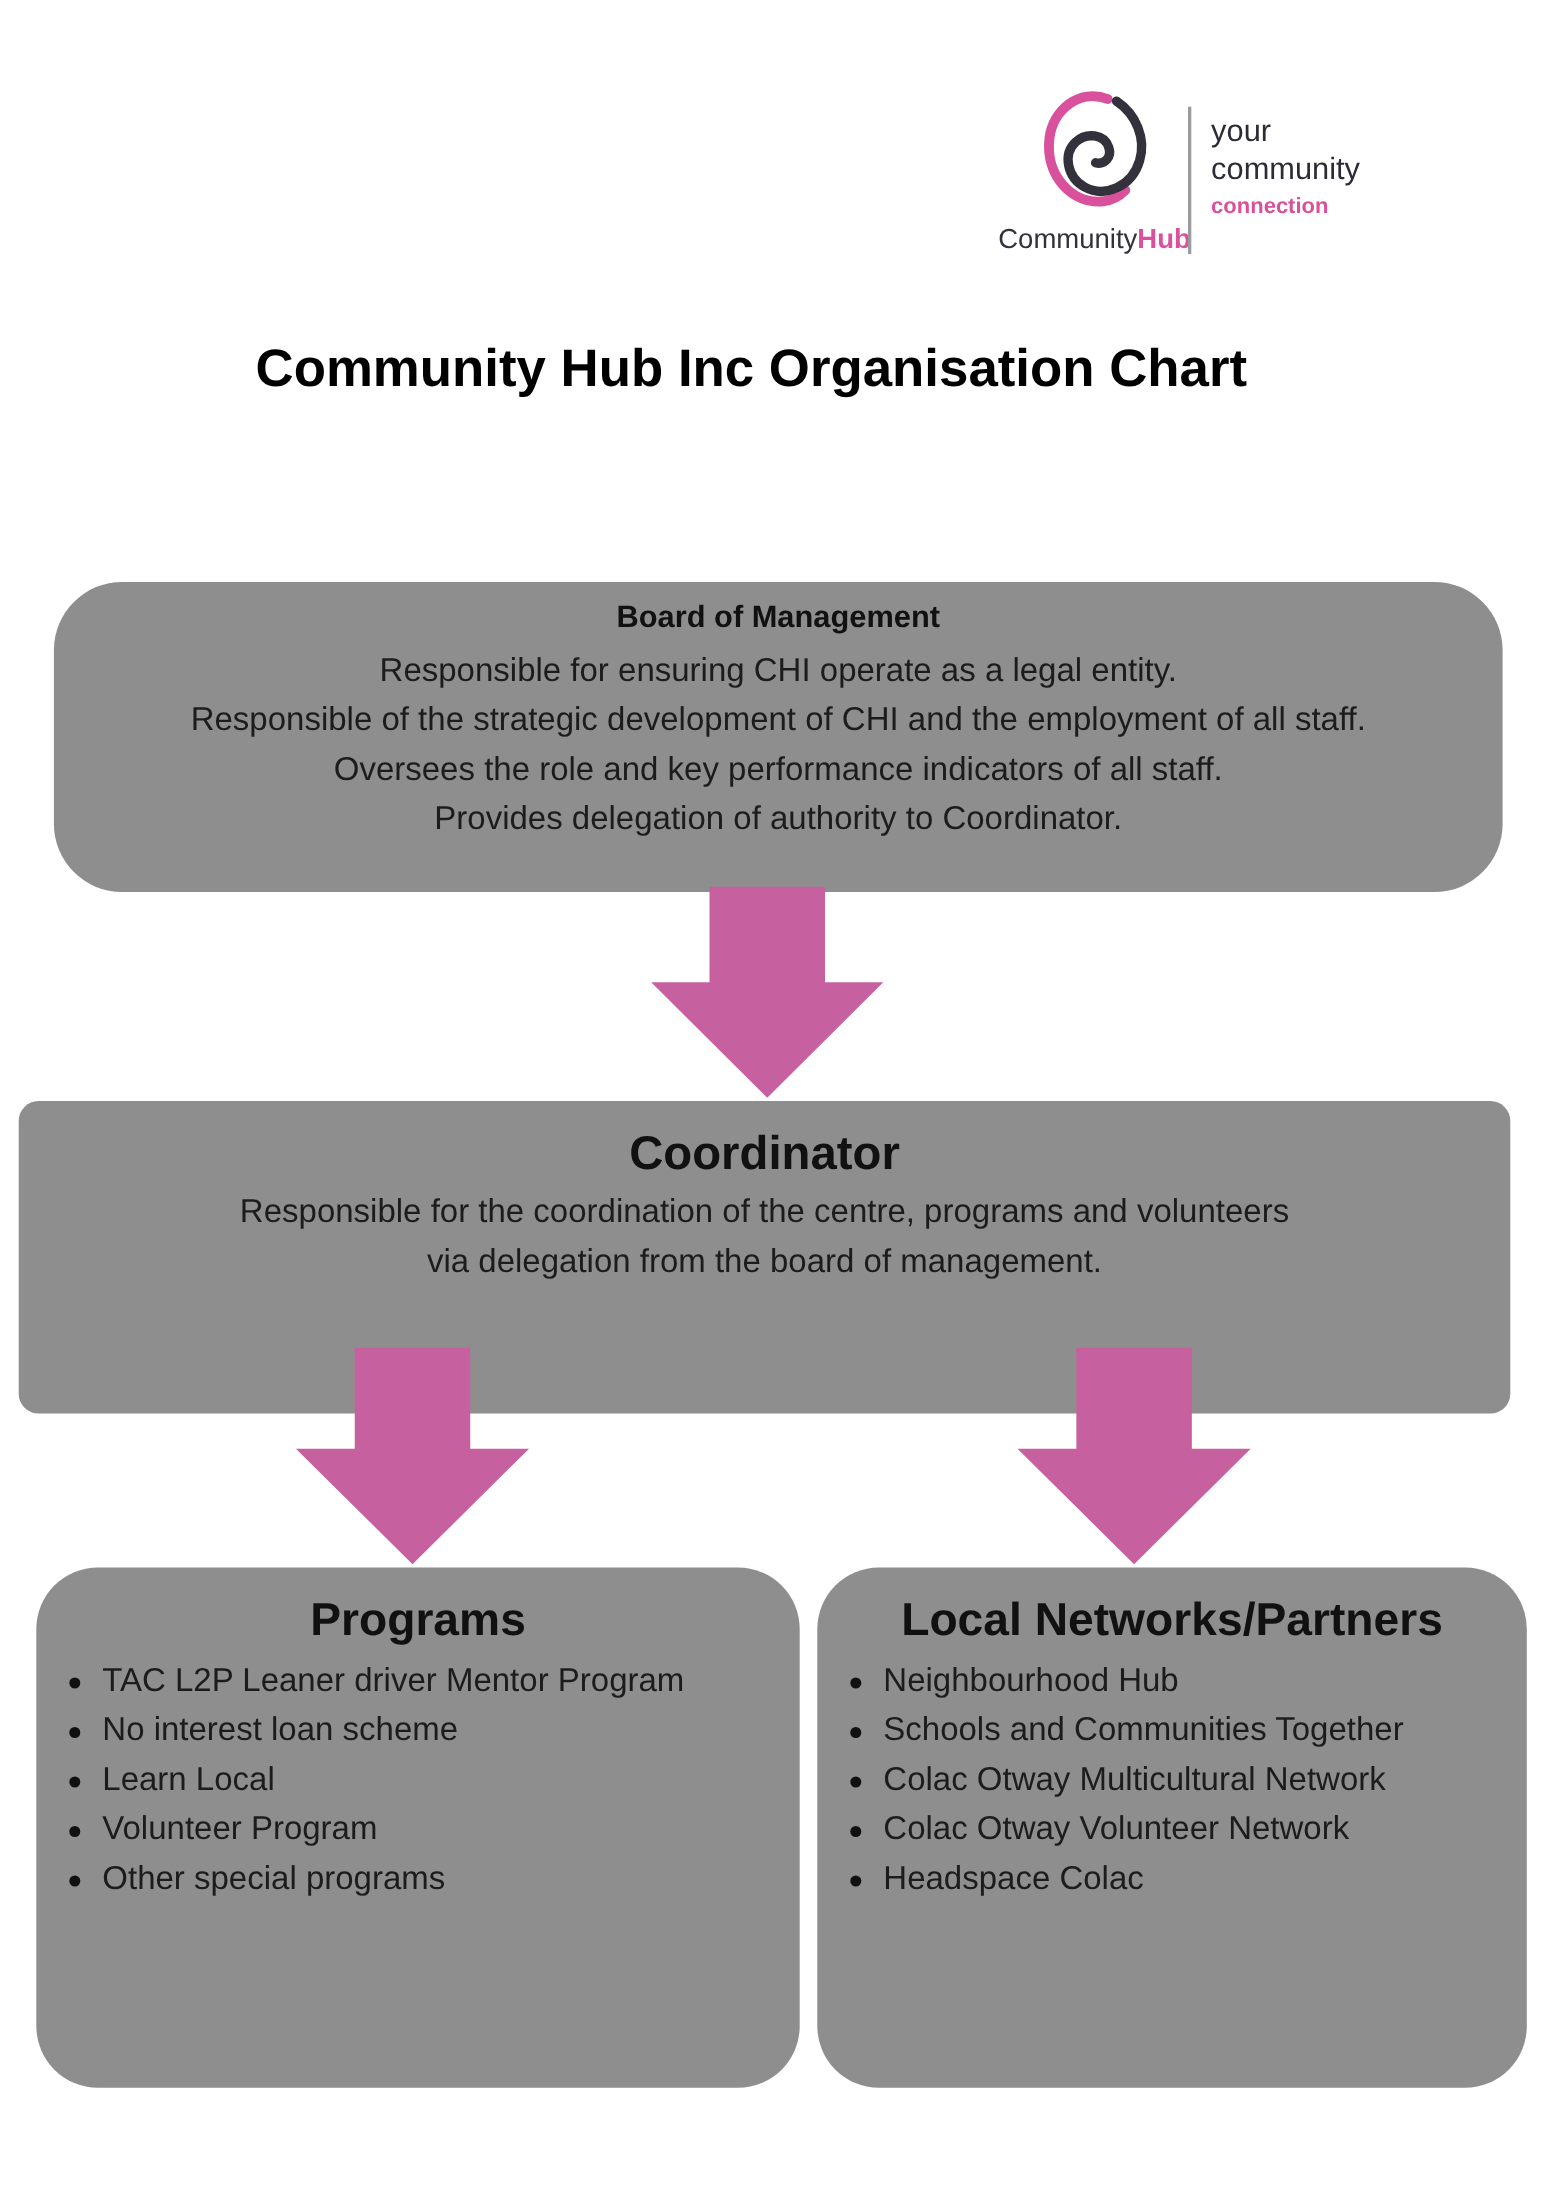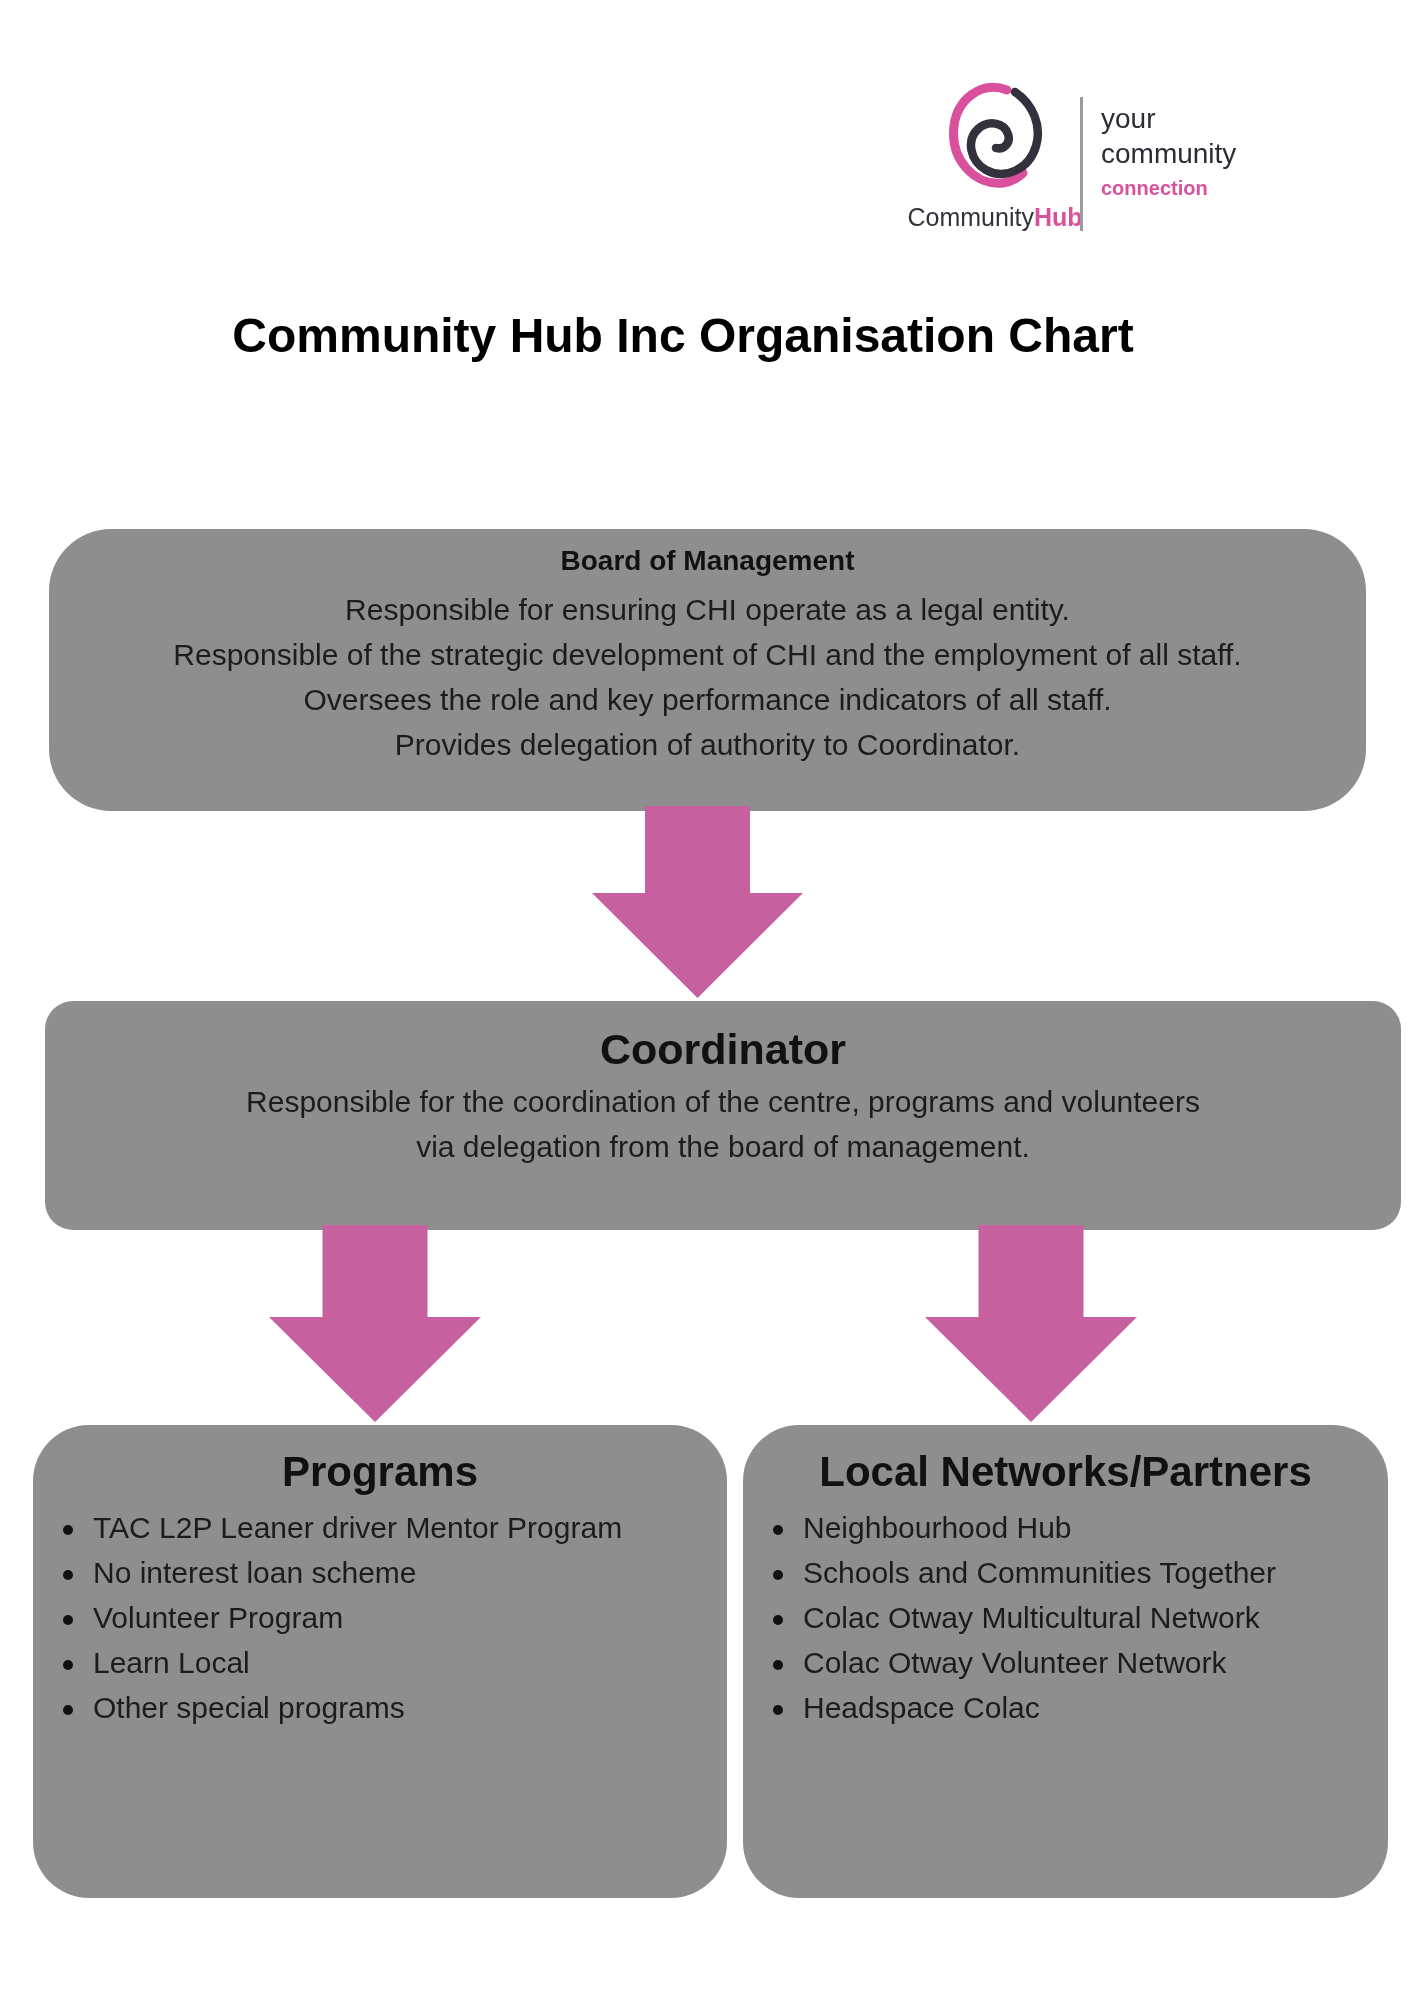--- a/index.html
+++ b/index.html
@@ -31,21 +31,21 @@
     font-size:48px;font-weight:bold;color:#000;}
   
   .node{position:absolute;background:var(--box-gray);color:var(--text-dark);}
   .node-heading{text-align:center;font-weight:bold;color:#111;}
   .body-line{text-align:center;}
   
   .board{left:49px;top:529px;width:1317px;height:282px;border-radius:62px;}
   .board .node-heading{font-size:28px;line-height:52px;padding-top:6px;}
   .board .body-line{font-size:30px;line-height:45px;}
   
-  .coordinator{left:45px;top:1001px;width:1356px;height:229px;border-radius:28px;}
+  .coordinator{left:17px;top:1001px;width:1356px;height:284px;border-radius:18px;}
   .coordinator .node-heading{font-size:43px;line-height:60px;padding-top:18px;}
   .coordinator .body-line{font-size:30px;line-height:45px;}
   
   .programs{left:33px;top:1425px;width:694px;height:473px;border-radius:56px;}
   .networks{left:743px;top:1425px;width:645px;height:473px;border-radius:56px;}
   .programs .node-heading,.networks .node-heading{font-size:42px;line-height:62px;padding-top:16px;}
   .bullet-list{padding:2px 10px 0 30px;}
   .bullet-item{display:flex;align-items:flex-start;height:45px;}
   .dot{width:10px;height:10px;border-radius:50%;background:#111;margin:20px 20px 0 0;flex:0 0 auto;}
   .bullet-text{font-size:30px;line-height:45px;white-space:nowrap;}
@@ -128,26 +128,26 @@
           <span class="bullet-text">TAC L2P Leaner driver Mentor Program</span>
         </div>
 
         <div class="bullet-item">
           <span class="dot"></span>
           <span class="bullet-text">No interest loan scheme</span>
         </div>
 
         <div class="bullet-item">
           <span class="dot"></span>
-          <span class="bullet-text">Volunteer Program</span>
+          <span class="bullet-text">Learn Local</span>
         </div>
 
         <div class="bullet-item">
           <span class="dot"></span>
-          <span class="bullet-text">Learn Local</span>
+          <span class="bullet-text">Volunteer Program</span>
         </div>
 
         <div class="bullet-item">
           <span class="dot"></span>
           <span class="bullet-text">Other special programs</span>
         </div>
       </div>
   </div>
 
   <div class="node networks">

